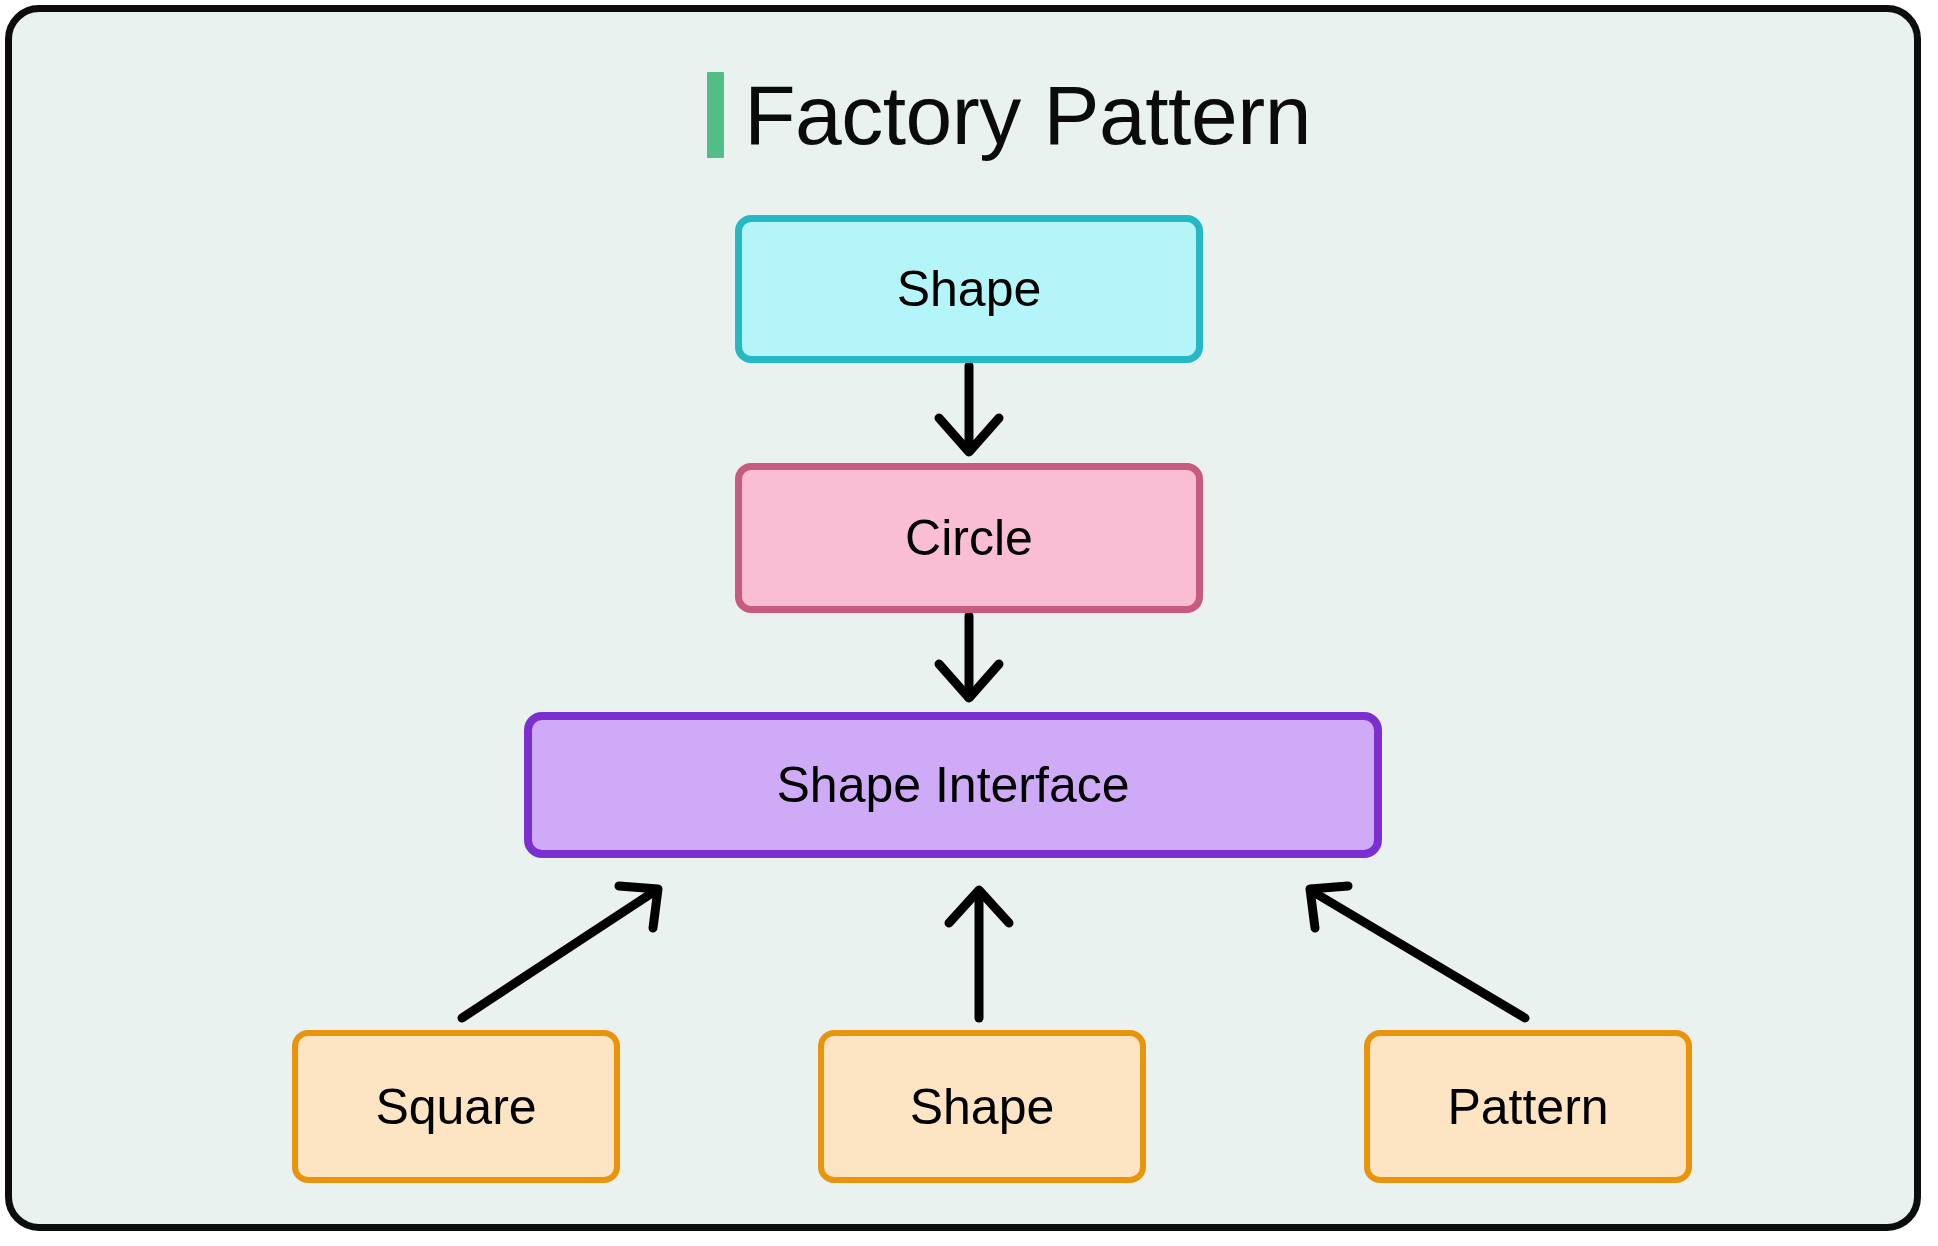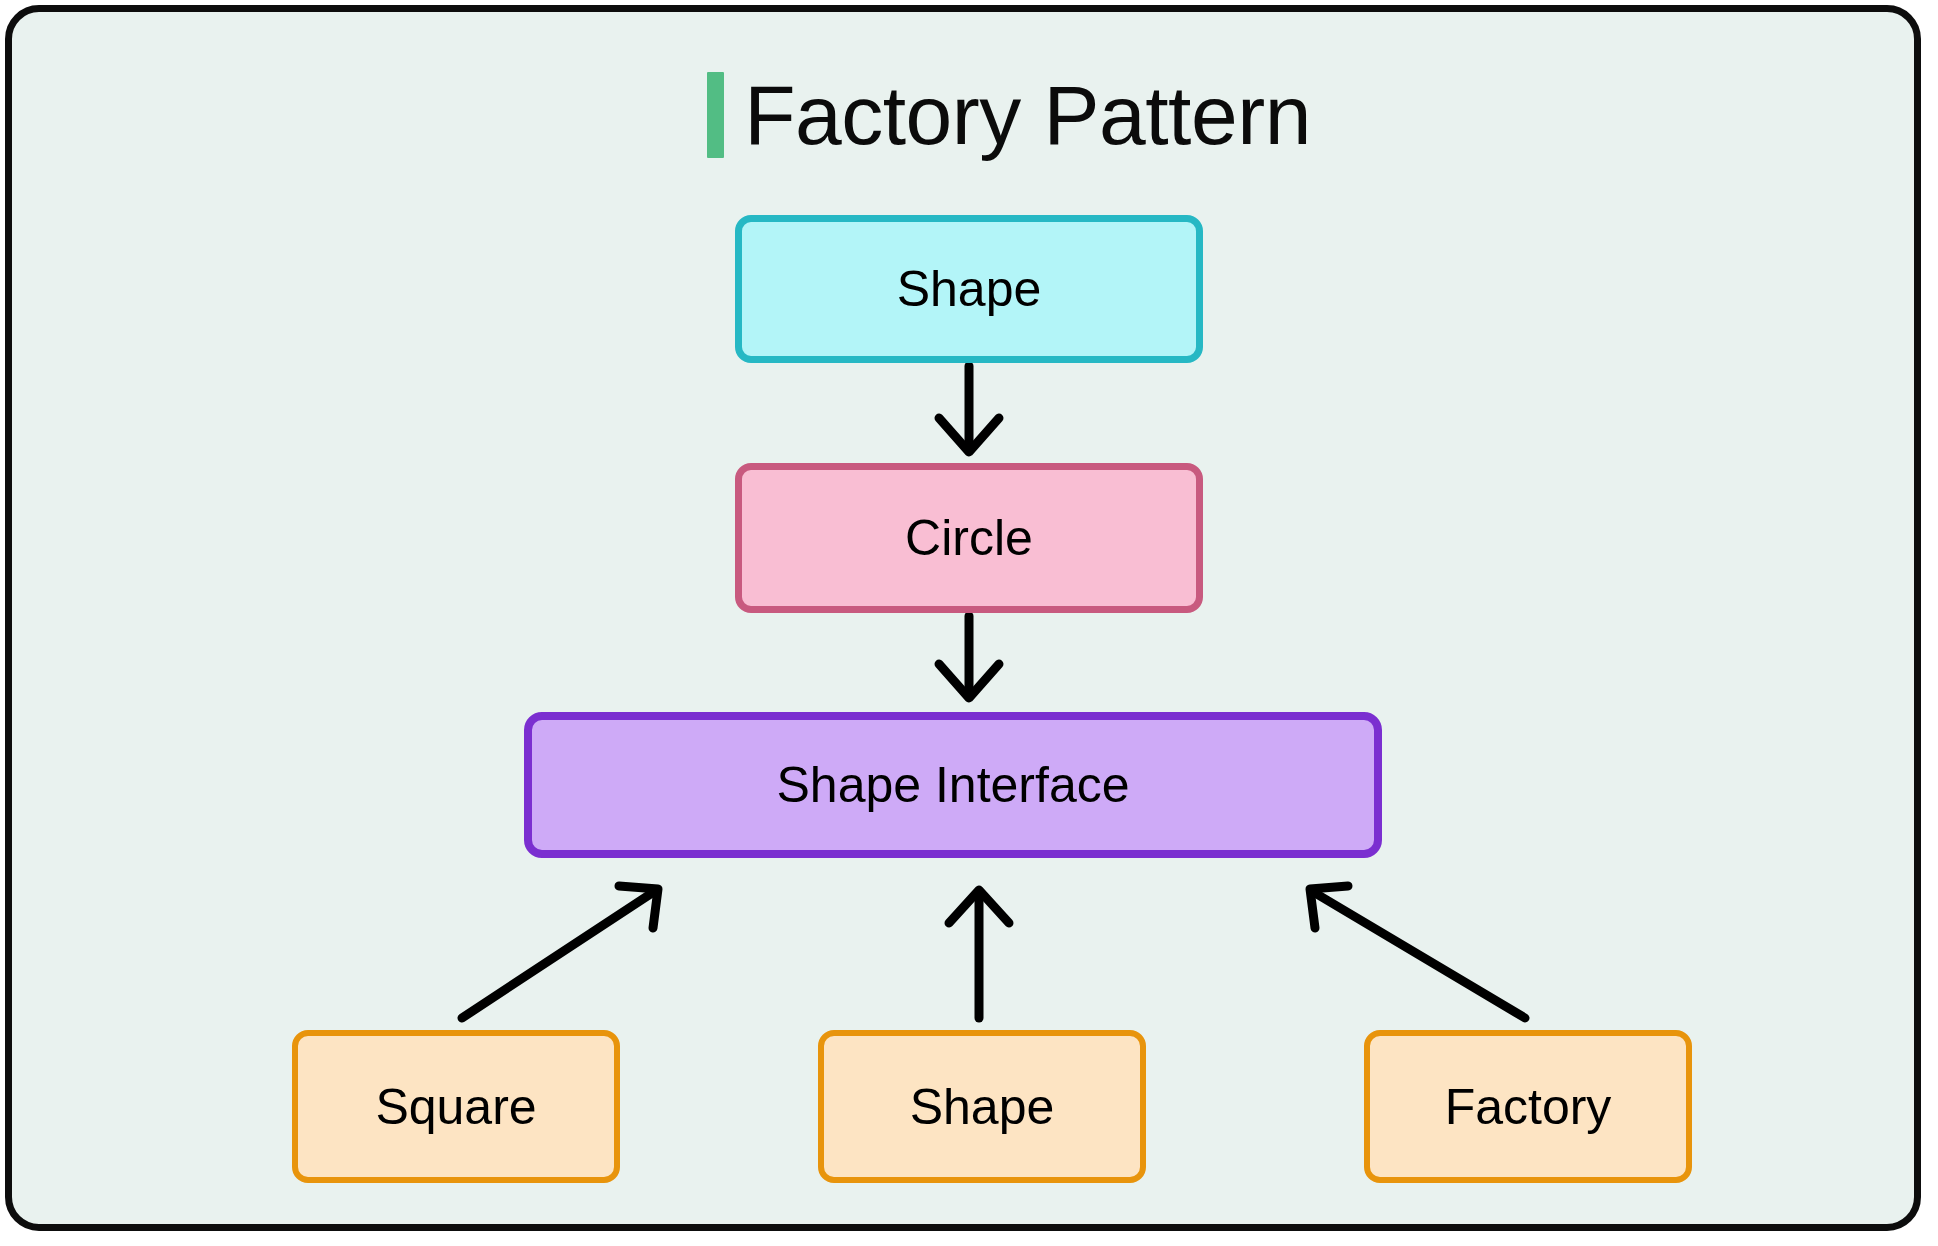--- a/index.html
+++ b/index.html
@@ -170,16 +170,16 @@
 
   <div class="node" id="node-circle">
     <span class="node-label">Square</span>
   </div>
 
   <div class="node" id="node-square">
     <span class="node-label">Shape</span>
   </div>
 
   <div class="node" id="node-triangle">
-    <span class="node-label">Factory</span>
+    <span class="node-label">Pattern</span>
   </div>
 
 </div>
 
 </body></html>

